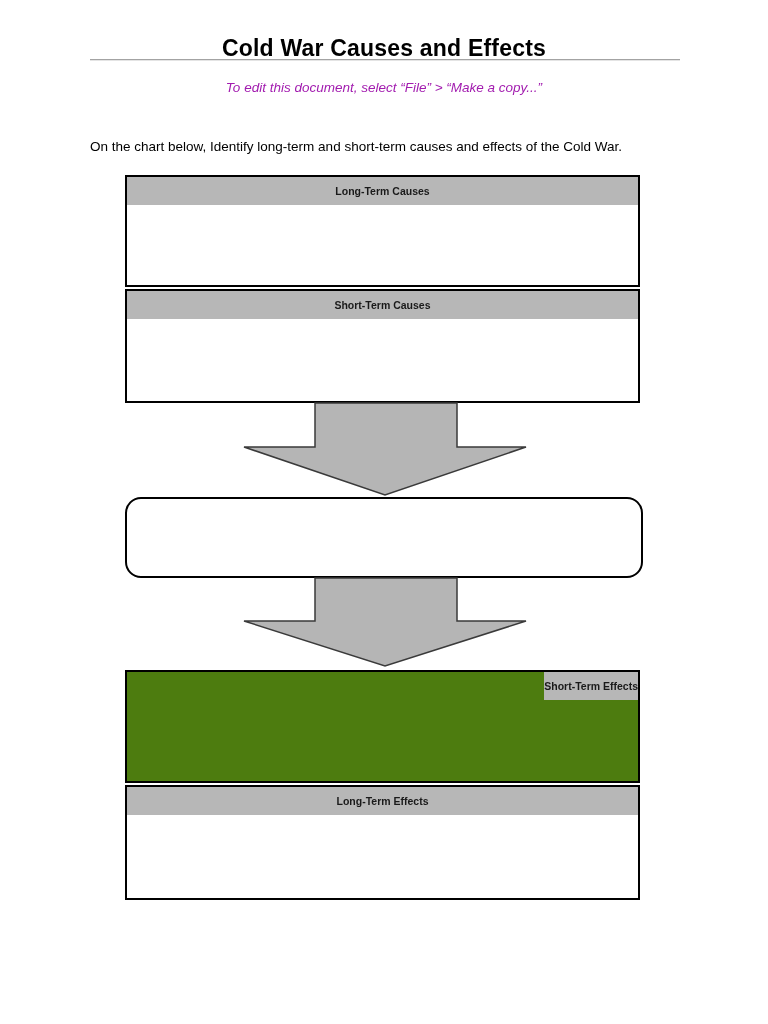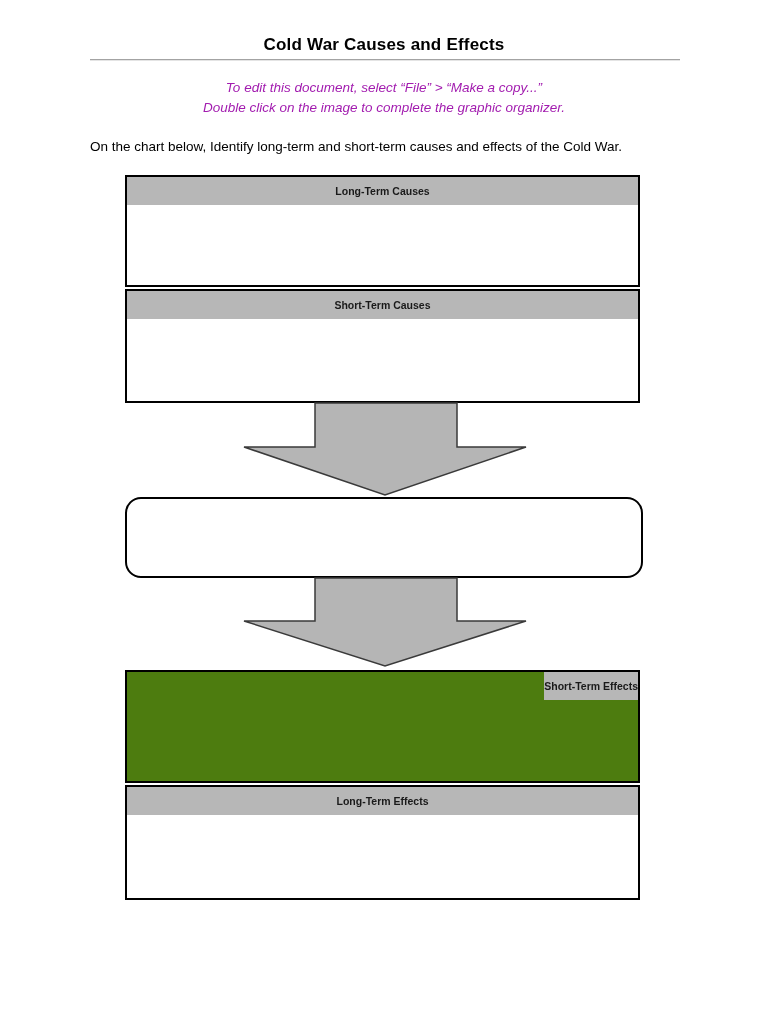--- a/index.html
+++ b/index.html
@@ -12,21 +12,21 @@
   }
   .page {
     position: relative;
     width: 768px; height: 1024px;
     background: #ffffff;
     overflow: hidden;
   }
   .doc-title {
     position: absolute; top: 35px; left: 0; width: 100%;
     text-align: center;
-    font-size: 17px; font-weight: bold;
+    font-size: 23px; font-weight: bold;
     letter-spacing: 0.2px;
   }
   .title-rule {
     position: absolute; top: 59px; left: 90px; width: 590px;
     height: 2px;
     background: var(--rule-gray, #a3a3a3);
     border-bottom: 1px solid #e4e4e4;
   }
   .instructions {
     position: absolute; top: 78px; left: 0; width: 100%;
@@ -83,21 +83,20 @@
 <body>
 
 <div class="page">
 
   <div class="doc-title">Cold War Causes and Effects</div>
 
   <div class="title-rule"></div>
 
   <div class="instructions">
     <div>To edit this document, select “File” &gt; “Make a copy...”</div>
-    <div>Double click on the image to complete the graphic organizer.</div>
   </div>
 
   <div class="prompt">On the chart below, Identify long-term and short-term causes and effects of the Cold War.</div>
 
   <div class="org-box" id="box-long-term-causes">
     <div class="hdr">Long-Term Causes</div>
     <div class="bodyarea"></div>
   </div>
 
   <div class="org-box" id="box-short-term-causes">

